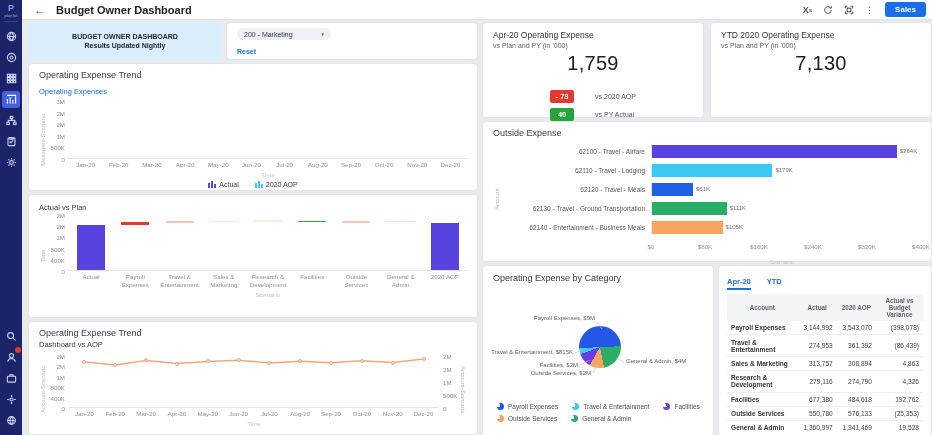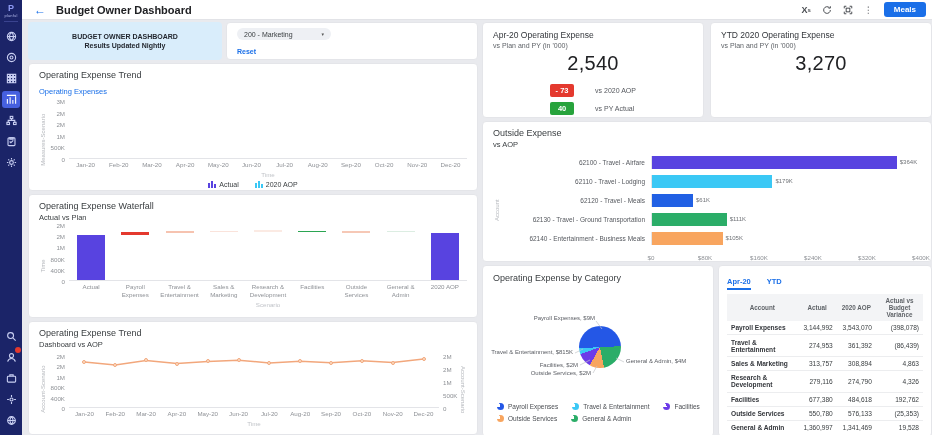--- a/index.html
+++ b/index.html
@@ -76,21 +76,21 @@
   
   .line-svg { position:absolute; left:0; right:0; top:0; bottom:0; width:100%; height:100%; }
   .dot { position:absolute; width:4px; height:4px; border-radius:50%; background:#FDE0C8; border:1px solid #F2A77C; }
 
   
   .kpi-row { display:flex; gap:6px; height:96px; }
   .kpi-card { flex:1; padding:7px 10px; background:#fff; border-radius:4px; border:1px solid #E4E5E9; }
   .kpi-title { font-size:8.5px; color:#33363B; }
   .kpi-sub { font-size:7px; color:#5F6368; margin-top:2px; }
   .kpi-value { font-size:20px; color:#202124; text-align:center; margin-top:3px; letter-spacing:.3px; }
-  .kpi-deltas { margin-top:9px; display:grid; grid-template-columns:auto auto; gap:5px 21px; justify-content:center; align-items:center; }
+  .kpi-deltas { margin-top:15px; display:grid; grid-template-columns:auto auto; gap:5px 21px; justify-content:center; align-items:center; }
   .kpi-badge { justify-self:end; min-width:24px; text-align:center; padding:2px 5px; border-radius:2px; font-size:7.5px; font-weight:bold; color:#fff; }
   .kpi-badge.negative { background:#E4392E; }
   .kpi-badge.positive { background:#27A33C; }
   .kpi-dlabel { font-size:7px; color:#55585E; }
 
   
   .tv-wrap { display:flex; margin-top:4px; }
   .tv-grid { flex:1; }
   .tv-row { display:grid; grid-template-columns:150px 1fr; align-items:center; height:19px; }
   .tv-label { font-size:6.5px; color:#55585E; text-align:right; padding-right:6px; }
@@ -218,21 +218,21 @@
           <path d="M10 6a4 4 0 1 1-1.2-2.8M10 1.5v2.2H7.8"></path>
         </svg>
       </span>
     <span class="hdr-ic">
         <svg viewBox="0 0 12 12">
           <path d="M1.5 4V1.5H4M8 1.5h2.5V4M10.5 8v2.5H8M4 10.5H1.5V8"></path>
           <rect x="3.8" y="3.8" width="4.4" height="4.4"></rect>
         </svg>
       </span>
     <span class="hdr-ic">⋮</span>
-    <button class="edit-btn">Meals</button>
+    <button class="edit-btn">Sales</button>
   </div>
 </div>
 
 <div id="main">
 
   <div class="col">
 
     <div class="filter-row">
       <div class="info-box">
         <div class="info-title">BUDGET OWNER DASHBOARD</div>
@@ -344,21 +344,20 @@
               <span style="height: 5px; background: rgb(59, 200, 245);"></span>
               <span style="height: 7px; background: rgb(59, 200, 245);"></span>
               <span style="height: 4px; background: rgb(59, 200, 245);"></span>
             </span>
             <span>2020 AOP</span>
           </div>
         </div>
     </div>
 
     <div class="card chart-card" style="height:124px;">
-      <div class="c-title">Operating Expense Waterfall</div>
       <div class="c-sub">Actual vs Plan</div>
       <div class="plot-row">
         <div class="ylab">Time</div>
         <div class="ticks" id="c2-ticks" style="height:56px;">
             <span class="tick" style="bottom: 100%;">2M</span>
             <span class="tick" style="bottom: 80%;">2M</span>
             <span class="tick" style="bottom: 60%;">1M</span>
             <span class="tick" style="bottom: 40%;">800K</span>
             <span class="tick" style="bottom: 20%;">400K</span>
             <span class="tick" style="bottom: 0%;">0</span>
@@ -509,38 +508,37 @@
       </div>
     </div>
   </div>
 
   <div class="col">
 
     <div class="kpi-row" id="kpi-row">
         <div class="kpi-card">
           <div class="kpi-title">Apr-20 Operating Expense</div>
           <div class="kpi-sub">vs Plan and PY (in '000)</div>
-          <div class="kpi-value">2,540</div>
+          <div class="kpi-value">1,759</div>
           <div class="kpi-deltas">
             <span class="kpi-badge negative">- 73</span>
             <span class="kpi-dlabel">vs 2020 AOP</span>
             <span class="kpi-badge positive">40</span>
             <span class="kpi-dlabel">vs PY Actual</span>
           </div>
         </div>
         <div class="kpi-card">
           <div class="kpi-title">YTD 2020 Operating Expense</div>
           <div class="kpi-sub">vs Plan and PY (in '000)</div>
-          <div class="kpi-value">3,270</div>
+          <div class="kpi-value">7,130</div>
         </div>
       </div>
 
     <div class="card chart-card" style="height:141px;">
       <div class="c-title">Outside Expense</div>
-      <div class="c-sub">vs AOP</div>
       <div class="tv-wrap">
         <div class="ylab">Account</div>
         <div class="tv-grid" id="tv-grid">
             <div class="tv-row">
               <div class="tv-label">62100 - Travel - Airfare</div>
               <div class="tv-track">
                 <div class="tv-bar" style="width: 91%; background: rgb(88, 67, 224);"></div>
                 <span class="tv-val" style="left: calc(91% + 3px);">$364K</span>
               </div>
             </div>

